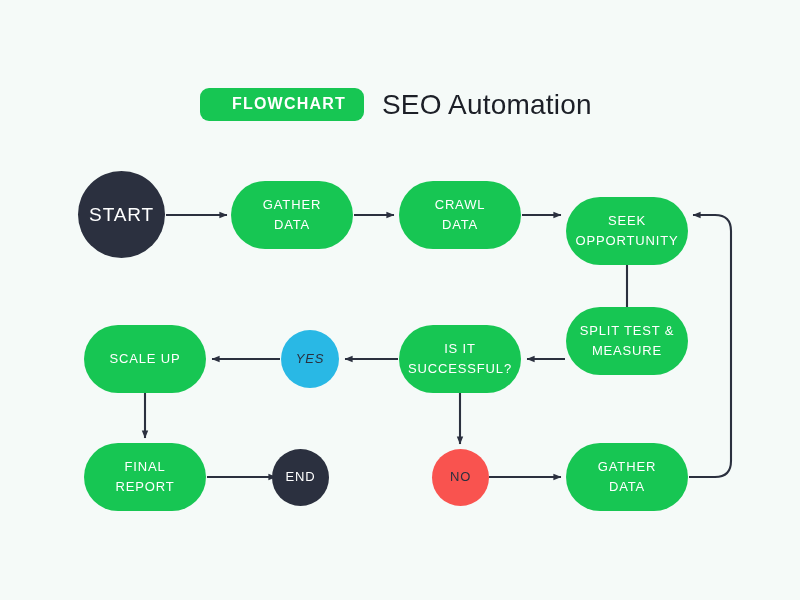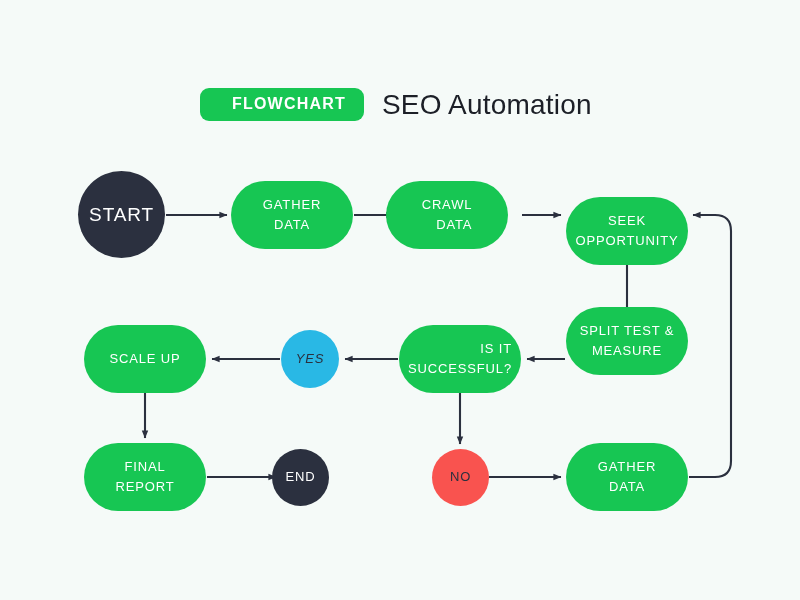--- a/index.html
+++ b/index.html
@@ -161,39 +161,39 @@
 
   <div class="node circle-dark circle-start" style="left:78px; top:171px;">
     <span class="node-label">START</span>
   </div>
 
   <div class="node pill" style="left:231px; top:181px;">
     <span class="node-label">GATHER
 DATA</span>
   </div>
 
-  <div class="node pill" style="left:386px; top:181px;text-align:right;">
+  <div class="node pill" style="left:399px; top:181px;">
     <span class="node-label">CRAWL
 DATA</span>
   </div>
 
   <div class="node pill" style="left:566px; top:197px;">
     <span class="node-label">SEEK
 OPPORTUNITY</span>
   </div>
 
   <div class="node pill" style="left:84px; top:325px;">
     <span class="node-label">SCALE UP</span>
   </div>
 
   <div class="node circle-yes" style="left:281px; top:330px;font-style:italic;">
     <span class="node-label">YES</span>
   </div>
 
-  <div class="node pill" style="left:399px; top:325px;text-align:right;">
+  <div class="node pill" style="left:399px; top:325px;">
     <span class="node-label">IS IT
 SUCCESSFUL?</span>
   </div>
 
   <div class="node pill" style="left:566px; top:307px;">
     <span class="node-label">SPLIT TEST &amp;
 MEASURE</span>
   </div>
 
   <div class="node pill" style="left:84px; top:443px;">

